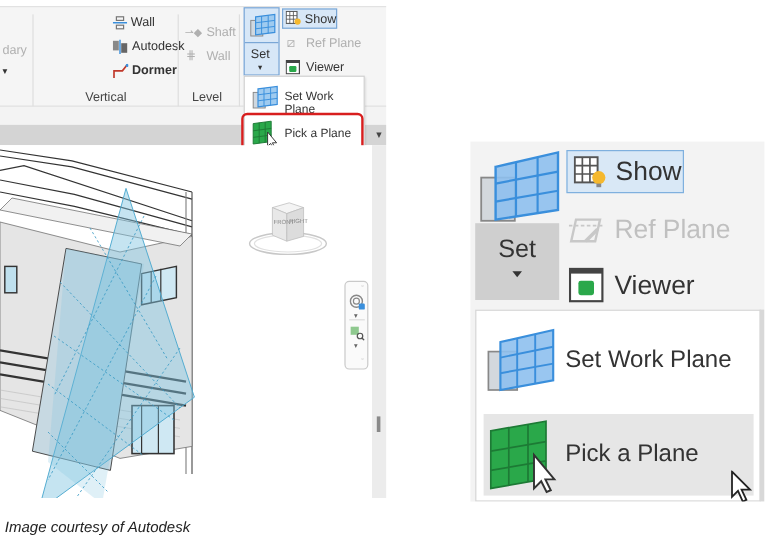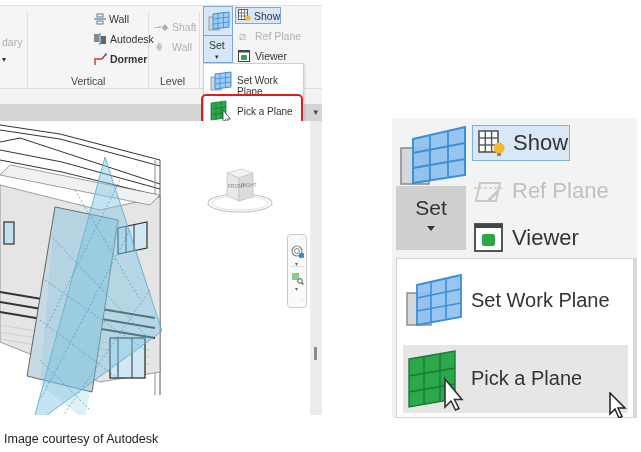--- a/index.html
+++ b/index.html
@@ -26,21 +26,21 @@
   .dd-small .item { position: absolute; left: 0; width: 100%; height: 30px; }
   .dd-small .label { position: absolute; left: 33px; font-size: 10px; color: #333; top: 9px; }
   .highlight-box { position: absolute; left: 201px; top: 94px; width: 102px; height: 33px; border: 2.5px solid #d81e1e; border-radius: 5px; }
 
   .viewport { position: absolute; left: 0; top: 121px; width: 310px; height: 294px; background: #ffffff; overflow: hidden; }
   .vscroll { position: absolute; left: 310px; top: 121px; width: 12px; height: 294px; background: #ececec; }
   .vscroll .thumb { position: absolute; left: 4px; top: 226px; width: 3px; height: 13px; background: #8a8a8a; }
 
   .navbar { position: absolute; left: 287px; top: 234px; width: 20px; height: 74px; border: 1px solid #c9c9c9; border-radius: 4px; background: #fafafa; }
 
-  .caption { position: absolute; left: 4px; top: 432px; font-size: 12.5px; color: #222; font-family: "Liberation Sans", sans-serif; }
+  .caption { position: absolute; left: 4px; top: 432px; font-size: 12.5px; font-style: italic; color: #222; font-family: "Liberation Sans", sans-serif; }
 
   
   #right-shot { position: absolute; left: 392px; top: 118px; width: 245px; height: 300px; background: #f3f3f3; overflow: hidden; }
   .r-setbtn-top { position: absolute; left: 5px; top: 5px; width: 70px; height: 65px; }
   .r-setbtn-bottom { position: absolute; left: 4px; top: 68px; width: 70px; height: 64px; background: #cfcfcf; }
   .r-setbtn-bottom .lbl { position: absolute; left: 0; top: 10px; width: 100%; text-align: center; font-size: 21px; color: #333; }
   .r-setbtn-bottom .arr { position: absolute; left: 31px; top: 40px; width: 0; height: 0; border-left: 4px solid transparent; border-right: 4px solid transparent; border-top: 5px solid #333; }
   .r-show { position: absolute; left: 80px; top: 7px; width: 98px; height: 36px; background: #d9e8f6; border: 1.5px solid #7fb0de; }
   .r-text { position: absolute; font-size: 22px; color: #333; white-space: nowrap; }
   .r-text.dim { color: #c0c0c0; }

